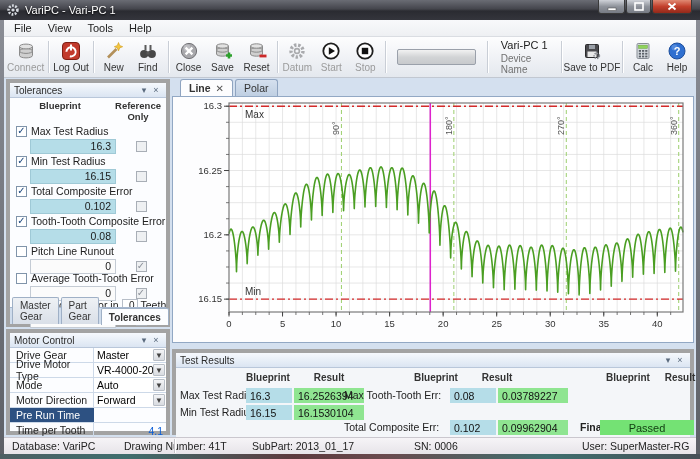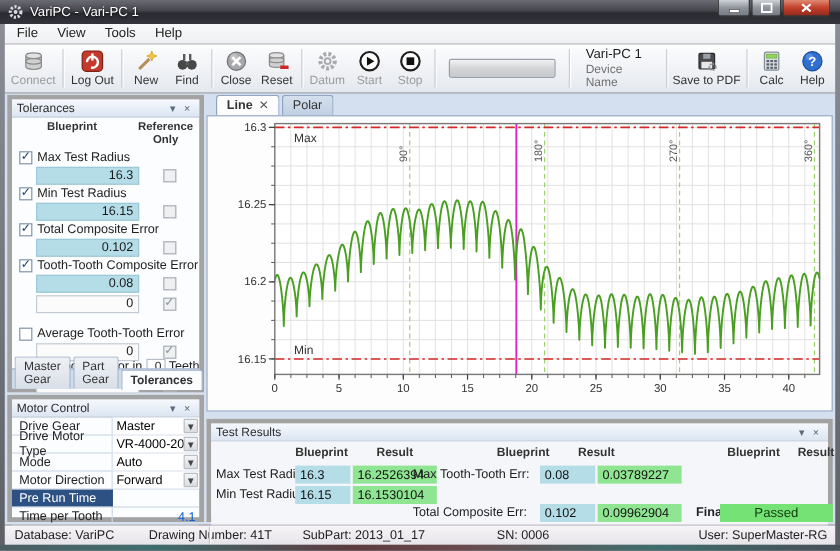--- a/index.html
+++ b/index.html
@@ -206,20 +206,33 @@
         <span class="tlbl">Close</span>
       </div>
       <div class="tbtn">
         <span class="ticon">
           <svg width="20" height="20" viewBox="0 0 20 20">
             <g stroke="#8a8a8a" fill="#cfcfcf">
               <path d="M3.5 5 v8 a6 2.2 0 0 0 12 0 v-8"></path>
               <ellipse cx="9.5" cy="9" rx="6" ry="2.2"></ellipse>
               <ellipse cx="9.5" cy="5" rx="6" ry="2.2" fill="#e2e2e2"></ellipse>
             </g>
+            <path d="M13 14.5 h6 M16 11.5 v6" stroke="#2ca02c" stroke-width="2.6"></path>
+          </svg>
+        </span>
+        <span class="tlbl">Save</span>
+      </div>
+      <div class="tbtn">
+        <span class="ticon">
+          <svg width="20" height="20" viewBox="0 0 20 20">
+            <g stroke="#8a8a8a" fill="#cfcfcf">
+              <path d="M3.5 5 v8 a6 2.2 0 0 0 12 0 v-8"></path>
+              <ellipse cx="9.5" cy="9" rx="6" ry="2.2"></ellipse>
+              <ellipse cx="9.5" cy="5" rx="6" ry="2.2" fill="#e2e2e2"></ellipse>
+            </g>
             <path d="M12.5 15 h7" stroke="#cc2a2a" stroke-width="2.8"></path>
           </svg>
         </span>
         <span class="tlbl">Reset</span>
       </div>
       <div class="tsep"></div>
       <div class="tbtn disabled">
         <span class="ticon">
           <svg width="20" height="20" viewBox="0 0 20 20">
             <circle cx="10" cy="10" r="6" fill="none" stroke="#a9aaad" stroke-width="3.4" stroke-dasharray="2.4 1.7"></circle>
@@ -352,20 +365,24 @@
               <span class="tlabel">Tooth-Tooth Composite Error</span>
             </div>
             <div class="trow-bot">
               <span class="field blue">0.08</span>
               <span class="refcell">
                 <span class="cb grayed"></span>
               </span>
             </div>
           </div>
           <div class="tol-row" style="height: 27px;">
+            <div class="trow-top">
+              <span class="cb"></span>
+              <span class="tlabel">Pitch Line Runout</span>
+            </div>
             <div class="trow-bot">
               <span class="field plain">0</span>
               <span class="refcell">
                 <span class="cb checked grayed"></span>
               </span>
             </div>
           </div>
           <div class="tol-row" style="height: 27px;">
             <div class="trow-top">
               <span class="cb"></span>

